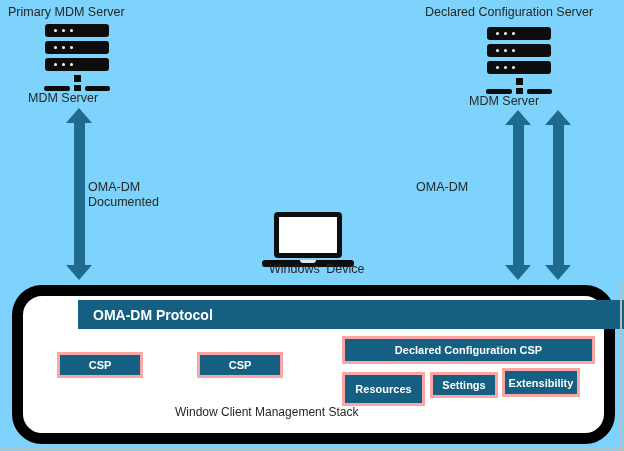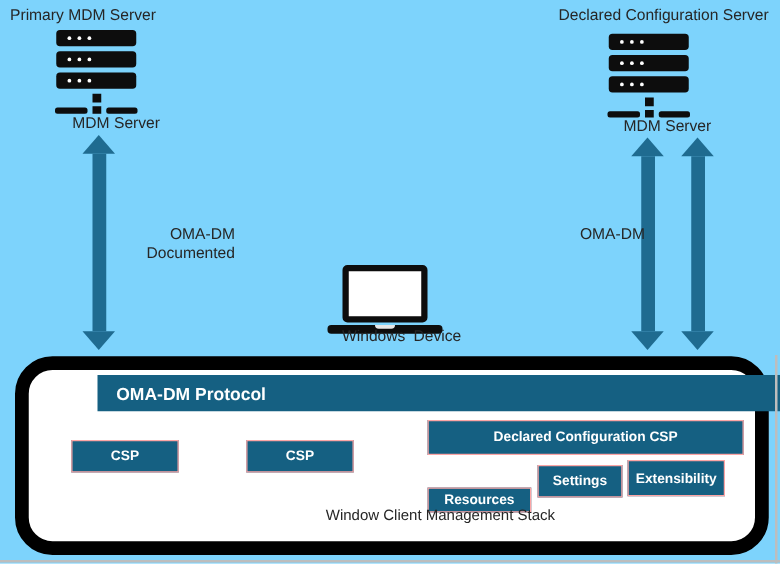--- a/index.html
+++ b/index.html
@@ -2,21 +2,21 @@
 <html style="--box-teal: #156082; --arrow-teal: #1f6b90; --label-text: #262626;"><head>
 <meta charset="utf-8">
 <style>
   html,body{margin:0;padding:0;background:#fff;}
   .canvas{
     position:relative;width:624px;height:451px;background:#7dd3fc;
     font-family:"Liberation Sans","DejaVu Sans",sans-serif;
     color:var(--label-text,#262626);overflow:hidden;
   }
   .lbl{position:absolute;font-size:12.5px;line-height:14.5px;color:var(--label-text,#262626);}
-  .center{text-align:right;}
+  .center{text-align:left;}
 
   
   .server-icon{position:absolute;width:66px;display:flex;flex-direction:column;align-items:center;}
   .srv-bar{width:64px;height:13px;background:#0d0d0d;border-radius:3px;margin-bottom:4px;
            display:flex;align-items:center;gap:5px;padding-left:9px;box-sizing:border-box;}
   .srv-dot{width:3px;height:3px;border-radius:50%;background:#fff;}
   .srv-stem{width:7px;height:7px;background:#0d0d0d;margin-bottom:3px;}
   .srv-base{width:66px;height:6px;display:flex;align-items:flex-end;gap:4px;}
   .srv-dash{flex:1;height:5px;background:#0d0d0d;border-radius:2px;}
   .srv-mid{width:7px;height:6px;background:#0d0d0d;}
@@ -32,21 +32,21 @@
   .dbl-arrow{position:absolute;width:26px;display:flex;flex-direction:column;align-items:center;}
   .arr-head-up{width:0;height:0;border-left:13px solid transparent;border-right:13px solid transparent;
                border-bottom:15px solid var(--arrow-teal,#1f6b90);}
   .arr-head-down{width:0;height:0;border-left:13px solid transparent;border-right:13px solid transparent;
                  border-top:15px solid var(--arrow-teal,#1f6b90);}
   .arr-shaft{width:11px;flex:1;background:var(--arrow-teal,#1f6b90);}
 
   
   .stack-box{position:absolute;left:12px;top:285px;width:603px;height:159px;background:#ffffff;
              border:11px solid #000;border-radius:30px;box-sizing:border-box;}
-  .teal-box{position:absolute;background:var(--box-teal,#156082);border:1px solid #fca5a5;
+  .teal-box{position:absolute;background:var(--box-teal,#156082);border:3px solid #fca5a5;
             color:#fff;display:flex;align-items:center;justify-content:center;
             font-size:11px;font-weight:700;box-sizing:border-box;}
   .hdr-bar{position:absolute;left:30px;top:300px;width:567px;height:29px;background:var(--box-teal,#156082);
            color:#fff;font-size:14px;font-weight:700;display:flex;align-items:center;
            padding-left:15px;box-sizing:border-box;margin-left:48px;}
   .edge-line{position:absolute;background:#bdbdbd;}
 </style>
 </head>
 <body>
 
@@ -145,24 +145,24 @@
   <div class="hdr-bar">
     <span>OMA-DM Protocol</span>
   </div>
 
   <div class="teal-box" style="left:57px;top:352px;width:86px;height:26px;font-weight:600;">CSP</div>
 
   <div class="teal-box" style="left:197px;top:352px;width:86px;height:26px;font-weight:600;">CSP</div>
 
   <div class="teal-box" style="left:342px;top:336px;width:253px;height:28px;">Declared Configuration CSP</div>
 
-  <div class="teal-box" style="left:342px;top:390px;width:83px;height:20px;">Resources</div>
+  <div class="teal-box" style="left:342px;top:372px;width:83px;height:34px;">Resources</div>
 
   <div class="teal-box" style="left:430px;top:372px;width:68px;height:26px;">Settings</div>
 
   <div class="teal-box" style="left:502px;top:368px;width:78px;height:29px;">Extensibility</div>
 
-  <div class="lbl center" style="left:144px;top:405px;width:300px;font-size:12px;">Window Client Management Stack</div>
+  <div class="lbl center" style="left:175px;top:405px;width:300px;font-size:12px;">Window Client Management Stack</div>
 
   <div class="edge-line" style="left:0;top:448px;width:624px;height:2px;"></div>
   <div class="edge-line" style="left:620px;top:284px;width:2px;height:167px;"></div>
 
 </div>
 
 </body></html>

